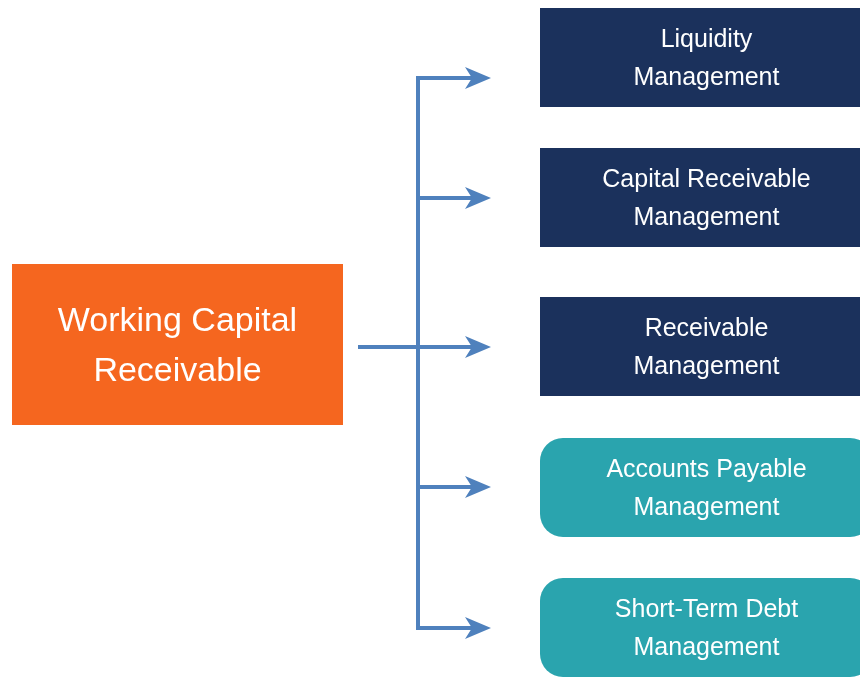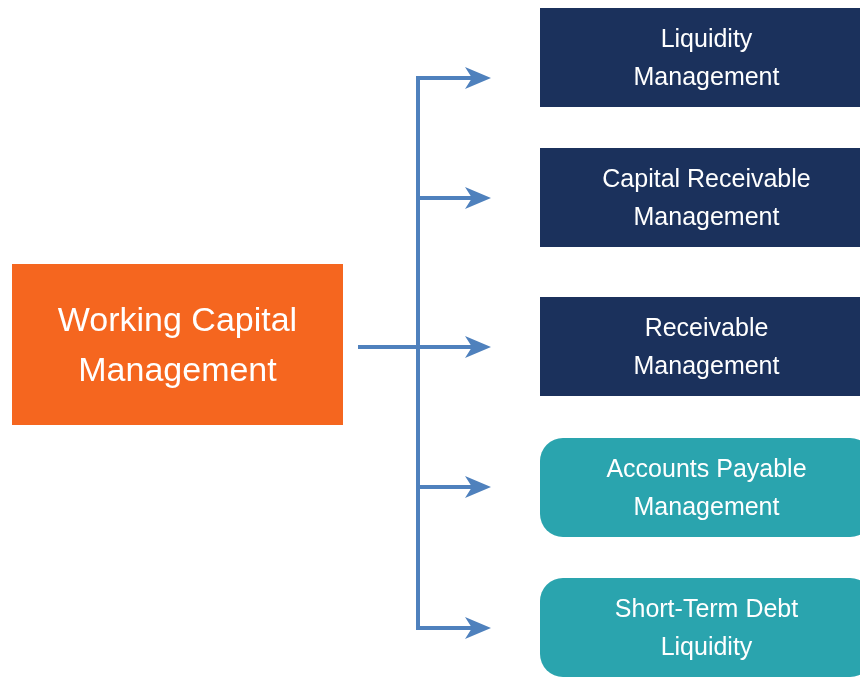--- a/index.html
+++ b/index.html
@@ -77,21 +77,21 @@
     <path d="M418,78 L418,628"></path>
     <path d="M416,78 L486,78" marker-end="url(#arrowhead)"></path>
     <path d="M416,198 L486,198" marker-end="url(#arrowhead)"></path>
     <path d="M358,347 L486,347" marker-end="url(#arrowhead)"></path>
     <path d="M416,487 L486,487" marker-end="url(#arrowhead)"></path>
     <path d="M416,628 L486,628" marker-end="url(#arrowhead)"></path>
   </svg>
 
   <div class="node root-box">
     <span class="label">Working Capital
-Management</span>
+Receivable</span>
   </div>
 
   <div class="node branch-box" style="top:8px" data-variant="navy">
     <span class="label">Liquidity
 Management</span>
   </div>
 
   <div class="node branch-box" style="top:148px" data-variant="navy">
     <span class="label">Capital Receivable
 Management</span>
@@ -102,16 +102,16 @@
 Management</span>
   </div>
 
   <div class="node branch-box" style="top:438px" data-variant="teal">
     <span class="label">Accounts Payable
 Management</span>
   </div>
 
   <div class="node branch-box" style="top:578px" data-variant="teal">
     <span class="label">Short-Term Debt
-Liquidity</span>
+Management</span>
   </div>
 
 </div>
 
 </body></html>

